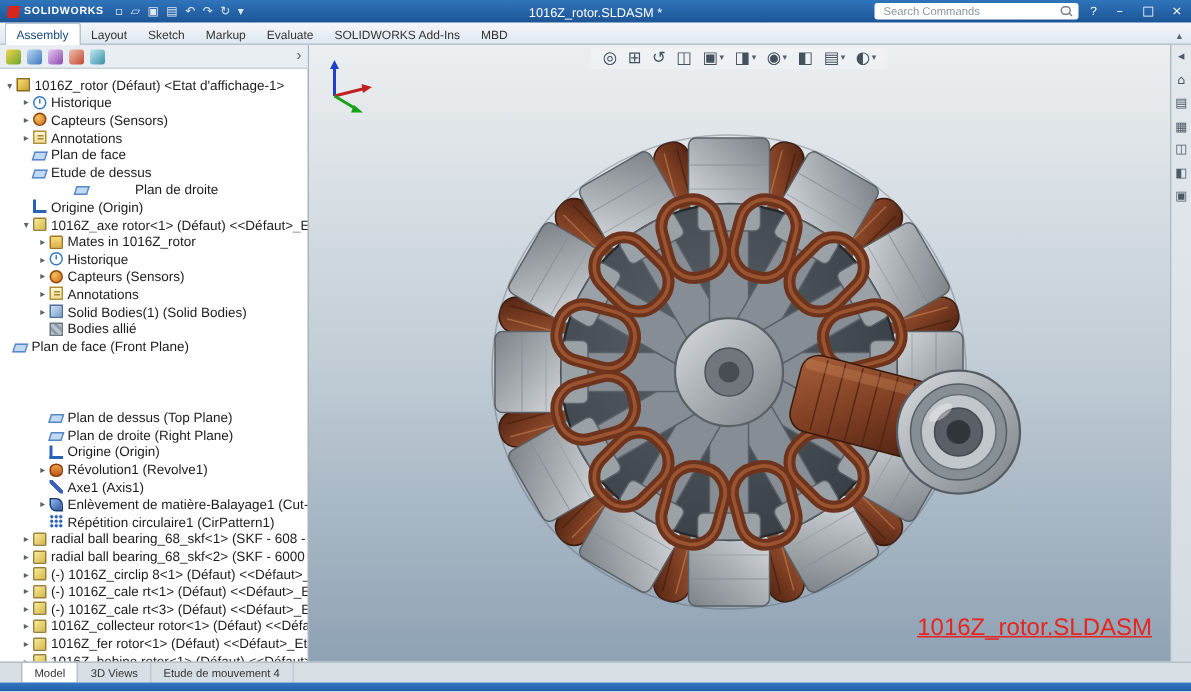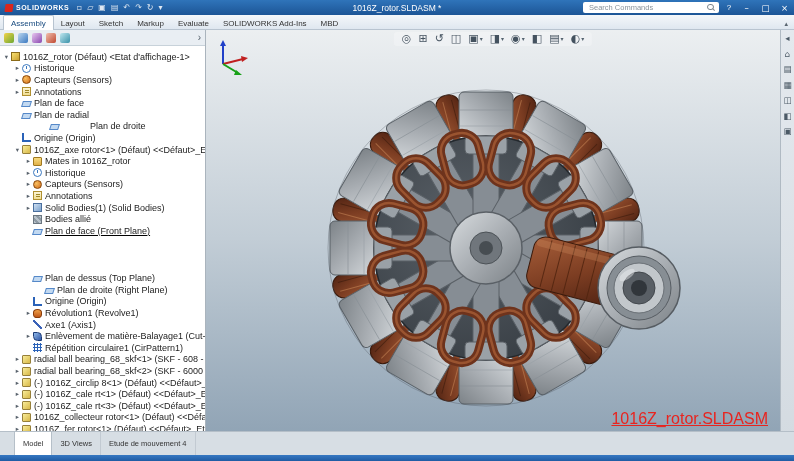--- a/index.html
+++ b/index.html
@@ -82,21 +82,21 @@
   .annotation{position:absolute;right:12px;bottom:16px;text-align:right;font-size:16px;line-height:1.18;color:#e8241f;z-index:2;text-decoration:underline;}
   .triad{position:absolute;left:4px;bottom:4px;z-index:2;}
 
   
   .taskpane{position:absolute;right:0;top:30px;width:14px;bottom:16px;
     background:linear-gradient(#e4e9ee,#d4dbe1);border-left:1px solid #b0bac3;
     display:flex;flex-direction:column;align-items:center;padding-top:4px;gap:7px;z-index:3;box-sizing:border-box;}
   .tpicon{font-size:8.5px;color:#4c5a66;font-family:"DejaVu Sans",sans-serif;line-height:1;}
 
   
-  .statustabs{position:absolute;left:0;right:0;bottom:6px;height:24px;background:#d7dee4;
+  .statustabs{position:absolute;left:0;right:0;bottom:6px;height:14px;background:#d7dee4;
     border-top:1px solid #b5bfc8;display:flex;align-items:stretch;padding-left:14px;box-sizing:border-box;z-index:4;}
   .stab{font-size:7.5px;color:#333;padding:0 8px;display:flex;align-items:center;border-right:1px solid #c2cad2;}
   .stab.active{background:#fff;border-left:1px solid #b5bfc8;border-right:1px solid #b5bfc8;}
   .bluebar{position:absolute;left:0;right:0;bottom:0;height:6px;background:linear-gradient(#3678c2,#1f5ba3);z-index:4;}
 </style>
 </head>
 <body>
 
 <div id="app">
 
@@ -174,21 +174,21 @@
           <span class="tlabel">Annotations</span>
         </div>
         <div class="tree-item" style="padding-left: 13px;">
           <span class="twisty"></span>
           <span class="ticon ic-plane"></span>
           <span class="tlabel">Plan de face</span>
         </div>
         <div class="tree-item" style="padding-left: 13px;">
           <span class="twisty"></span>
           <span class="ticon ic-plane"></span>
-          <span class="tlabel">Plan de radial</span>
+          <span class="tlabel">Etude de dessus</span>
         </div>
         <div class="tree-item" style="padding-left: 13px; gap: 28px;">
           <span class="twisty"></span>
           <span class="ticon ic-plane"></span>
           <span class="tlabel">Plan de droite</span>
         </div>
         <div class="tree-item" style="padding-left: 13px;">
           <span class="twisty"></span>
           <span class="ticon ic-origin"></span>
           <span class="tlabel">Origine (Origin)</span>
@@ -221,31 +221,31 @@
         <div class="tree-item" style="padding-left: 24px;">
           <span class="twisty">▸</span>
           <span class="ticon ic-solid-bodies"></span>
           <span class="tlabel">Solid Bodies(1) (Solid Bodies)</span>
         </div>
         <div class="tree-item" style="padding-left: 24px;">
           <span class="twisty"></span>
           <span class="ticon ic-material"></span>
           <span class="tlabel">Bodies allié</span>
         </div>
-        <div class="tree-item" style="padding-left: 24px; text-decoration: underline;">
+        <div class="tree-item" style="">
           <span class="twisty"></span>
           <span class="ticon ic-plane"></span>
           <span class="tlabel">Plan de face (Front Plane)</span>
         </div>
         <div class="tree-item" style="padding-left: 24px; margin-top: 36px;">
           <span class="twisty"></span>
           <span class="ticon ic-plane"></span>
           <span class="tlabel">Plan de dessus (Top Plane)</span>
         </div>
-        <div class="tree-item" style="padding-left: 24px; margin-left: 12px;">
+        <div class="tree-item" style="padding-left: 24px;">
           <span class="twisty"></span>
           <span class="ticon ic-plane"></span>
           <span class="tlabel">Plan de droite (Right Plane)</span>
         </div>
         <div class="tree-item" style="padding-left: 24px;">
           <span class="twisty"></span>
           <span class="ticon ic-origin"></span>
           <span class="tlabel">Origine (Origin)</span>
         </div>
         <div class="tree-item" style="padding-left: 24px;">

